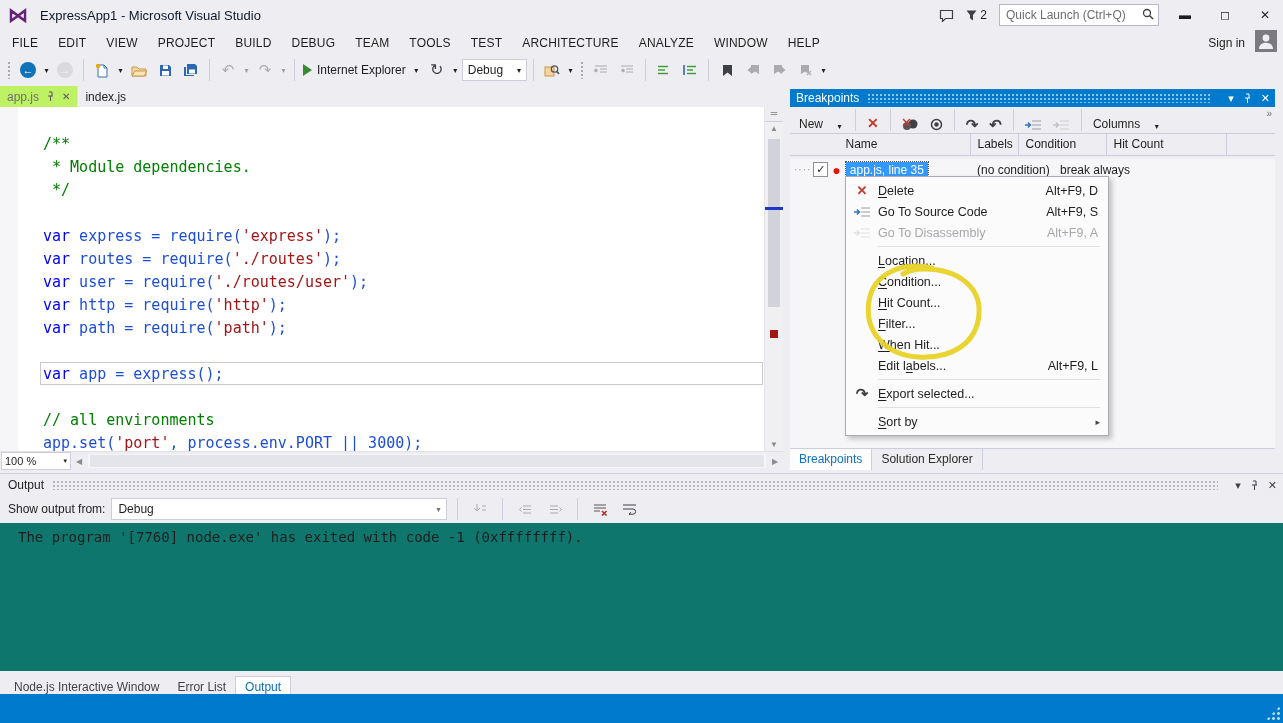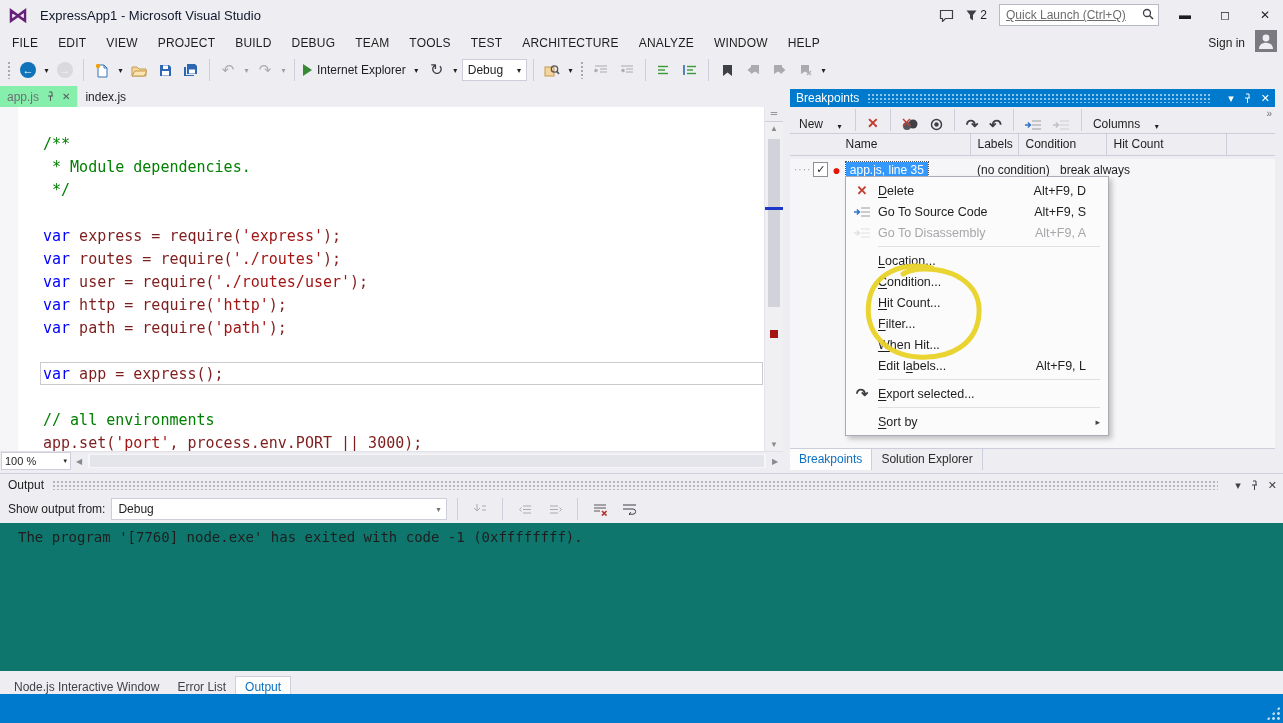--- a/index.html
+++ b/index.html
@@ -8,21 +8,21 @@
     --accent:#007ACC;--selection:#3399FF;--annotation:#E9D226;--logo:#68217A;
     --kw:#0000FF;--str:#A31515;--comment:#008000;--bp:#E51400;}
   
   .titlebar{position:absolute;top:0;left:0;right:0;height:30px;display:flex;align-items:center;}
   .vs-logo{font-size:20px;font-weight:bold;color:var(--logo);margin:0 12px 0 8px;line-height:30px;}
   .win-title{font-size:13px;color:#0f172a;}
   .tb-right{margin-left:auto;display:flex;align-items:center;gap:12px;padding-right:4px;}
   .tb-ico{display:flex;align-items:center;gap:3px;color:#3F3F46;}
   .flag-count{font-size:12px;color:#1E1E1E;}
   .quick-launch{width:148px;height:20px;background:#fff;border:1px solid #B6BAC4;display:flex;align-items:center;padding:0 4px 0 6px;}
-  .ql-text{flex:1;color:#6D6D6D;font-size:12px;white-space:nowrap;overflow:hidden;text-decoration:underline;}
+  .ql-text{flex:1;color:#6D6D6D;font-size:12px;white-space:nowrap;overflow:hidden;}
   .win-btn{width:28px;text-align:center;font-size:12px;color:#1E1E1E;}
   
   .menubar{position:absolute;top:30px;left:0;right:0;height:25px;display:flex;align-items:center;padding-left:2px;}
   .menu-item{padding:5px 10px;letter-spacing:.2px;}
   .menu-right{margin-left:auto;display:flex;align-items:center;gap:10px;padding-right:6px;}
   .sign-in{font-size:12px;}
   
   .toolbar{position:absolute;top:55px;left:0;right:0;height:30px;display:flex;align-items:center;gap:2px;padding-left:4px;}
   .grip{width:4px;height:18px;margin:0 3px;background-image:radial-gradient(#A8A8B0 1px,transparent 1.2px);background-size:4px 4px;}
   .tb-sep{width:1px;height:22px;background:#CCCEDB;margin:0 4px;}
@@ -33,28 +33,28 @@
   .c-blue{background:#1072B8;} .c-gray{background:#B9B9C0;}
   .play{width:0;height:0;border-left:9px solid #388934;border-top:6px solid transparent;border-bottom:6px solid transparent;display:inline-block;margin-right:5px;}
   .start-label{margin-right:6px;}
   .combo{background:#fff;border:1px solid #CCCEDB;height:20px;display:flex;align-items:center;padding:0 5px;}
   .combo .caretsm{margin-left:14px;font-size:8px;color:#1E1E1E;}
   .mono-ico{font-size:15px;color:#3F3F46;line-height:14px;}
   
   .editor-pane{position:absolute;top:86px;left:0;width:783px;height:384px;}
   .tabstrip{height:21px;display:flex;align-items:stretch;}
   .doc-tab{display:flex;align-items:center;gap:7px;padding:0 7px;color:#1E1E1E;}
-  .doc-tab.active{background:#86efac;color:#707074;border-right:1px solid #E0E0E6;}
+  .doc-tab.active{background:#bef264;color:#707074;border-right:1px solid #E0E0E6;}
   .tab-ico{font-size:10px;color:#55555A;display:flex;align-items:center;}
   .editor-surface{position:absolute;top:21px;left:0;right:0;bottom:18px;background:#fff;overflow:hidden;}
   .gutter{position:absolute;top:0;bottom:0;left:0;width:18px;background:#F6F6F9;}
   .code{position:absolute;top:26px;left:0;right:18px;font-family:"DejaVu Sans Mono",monospace;font-size:15px;line-height:23px;white-space:pre;}
   .code-line{position:relative;height:23px;padding-left:43px;}
   .code-line.current::before{content:'';position:absolute;left:40px;right:2px;top:-1px;bottom:1px;border:1px solid #C9C9CE;}
-  .c-kw{color:var(--kw);} .c-str{color:var(--str);} .c-comment{color:var(--comment);} .c-pl{color:#7f1d1d;}
+  .c-kw{color:var(--kw);} .c-str{color:var(--str);} .c-comment{color:var(--comment);} .c-pl{color:#1d4ed8;}
   .vscroll{position:absolute;top:0;right:0;bottom:0;width:18px;background:#F0F0F3;border-left:1px solid #E4E4EA;}
   .vsplit{height:14px;background:#EEEEF2;border-bottom:1px solid #CCCEDB;color:#3F3F46;font-size:9px;text-align:center;line-height:13px;}
   .varrow{height:14px;text-align:center;font-size:8px;color:#8A8A92;line-height:14px;}
   .varrow.down{position:absolute;bottom:0;left:0;right:0;}
   .vthumb{position:absolute;left:3px;width:12px;top:32px;height:168px;background:#D2D3DA;}
   .caret-marker{position:absolute;left:0;right:0;top:100px;height:3px;background:#1B36C8;}
   .bp-marker{position:absolute;left:5px;top:223px;width:8px;height:8px;background:#A31515;}
   .editor-bottom{position:absolute;left:0;right:0;bottom:0;height:18px;background:#EEEEF2;border-top:1px solid #E0E0E6;display:flex;align-items:center;}
   .zoom-combo{width:62px;height:16px;background:#fff;border:1px solid #CCCEDB;margin-left:1px;display:flex;align-items:center;font-size:11px;padding:0 3px;}
   .zoom-combo .caretsm{margin-left:auto;font-size:7px;}
@@ -83,21 +83,21 @@
   .bp-hit{position:absolute;left:270px;color:#1E1E1E;}
   .bp-tabs{position:absolute;bottom:0;left:0;right:0;height:21px;display:flex;background:#EEEEF2;border-top:1px solid #CCCEDB;font-size:12px;}
   .side-tab{padding:3px 9px;border-right:1px solid #CCCEDB;color:#2B2B2B;}
   .side-tab.active{background:#FDFDFE;color:#0E70C0;border-right:1px solid #CCCEDB;}
   
   .context-menu{position:absolute;left:845px;top:176px;width:262px;background:#FBFBFC;border:1px solid #ABABB3;box-shadow:3px 3px 5px rgba(0,0,0,.22);z-index:40;padding:3px 0;}
   .menu-row{height:21px;display:flex;align-items:center;font-size:12.5px;}
   .mi-icon{width:32px;display:flex;justify-content:center;align-items:center;}
   .mi-label{flex:1;white-space:nowrap;}
   .mi-label u{text-underline-offset:2px;}
-  .mi-shortcut{margin-right:22px;white-space:nowrap;text-align:right;}
+  .mi-shortcut{margin-right:10px;white-space:nowrap;text-align:right;}
   .mi-arrow{margin-right:8px;font-size:9px;color:#3F3F46;}
   .menu-row.disabled{color:#A7A7AB;}
   .menu-row.disabled .mi-icon{opacity:.4;filter:grayscale(1);}
   .menu-sep{height:1px;background:#E0E0E3;margin:3px 8px 3px 32px;}
   .mi-x{color:#C23B2E;font-weight:bold;font-size:13px;}
   .mi-exp{font-size:15px;font-weight:bold;color:#3F3F46;line-height:12px;}
   .annotation{position:absolute;left:858px;top:256px;width:136px;height:112px;pointer-events:none;z-index:50;}
   
   .output-panel{position:absolute;top:473px;left:0;right:0;height:198px;background:#EEEEF2;border-top:1px solid #CCCEDB;}
   .output-title{height:22px;display:flex;align-items:center;padding:0 6px 0 8px;color:#1E1E1E;}

